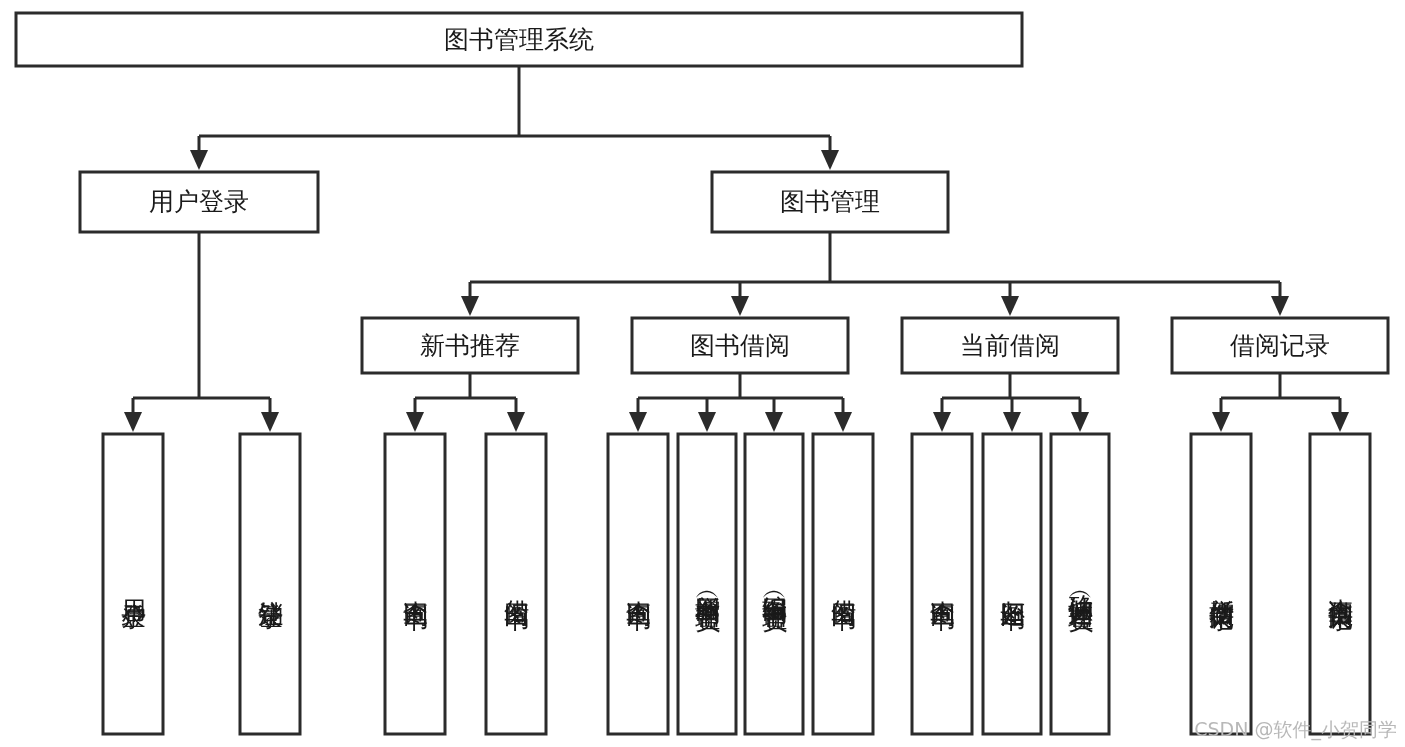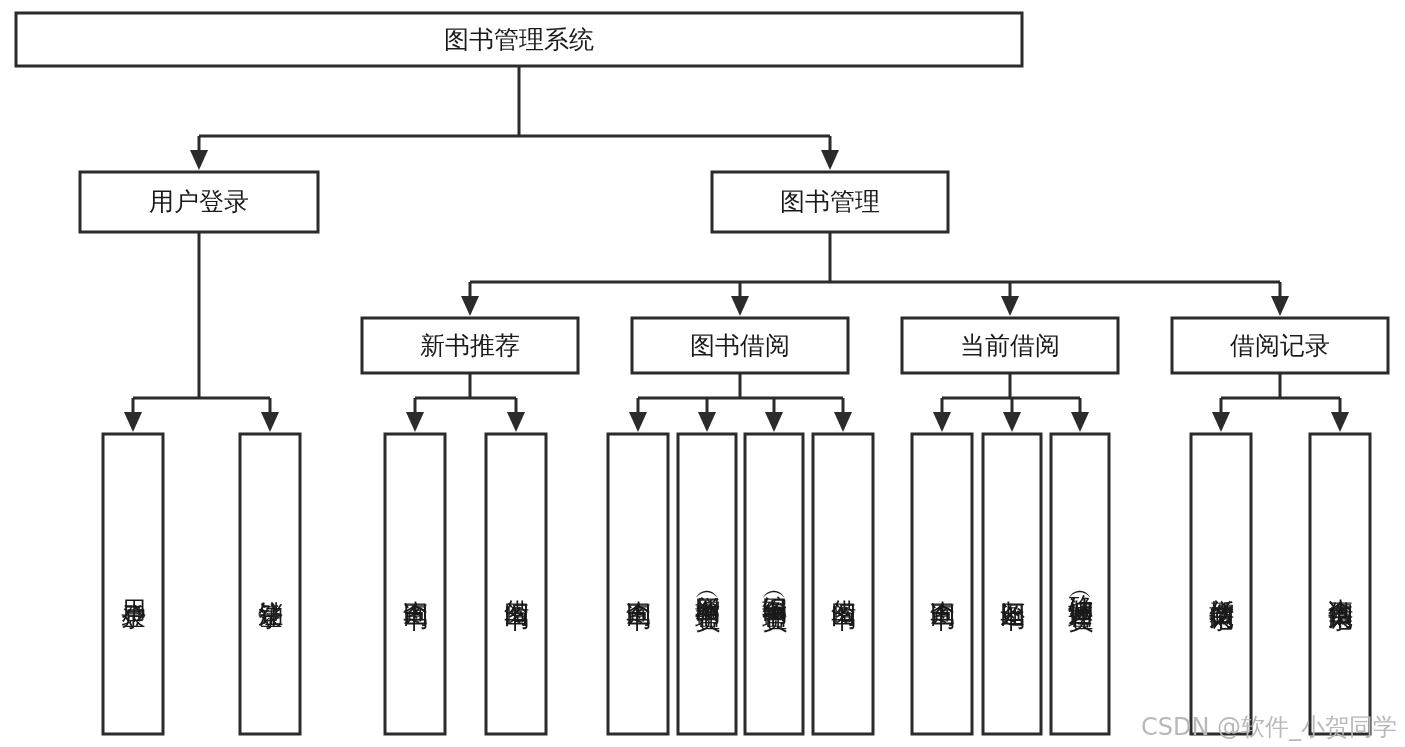--- a/index.html
+++ b/index.html
@@ -62,21 +62,21 @@
     letter-spacing: 2px;
     color: #1a1a1a;
     white-space: nowrap;
     pointer-events: none;
   }
   .watermark {
     position: absolute;
     right: 8px;
     bottom: 4px;
     font-family: "DejaVu Sans", "Liberation Sans", sans-serif;
-    font-size: 24px;
+    font-size: 19px;
     color: #b8b8b8;
     white-space: nowrap;
     pointer-events: none;
   }
 </style>
 </head>
 <body>
 
 <div id="diagram-root">
 

